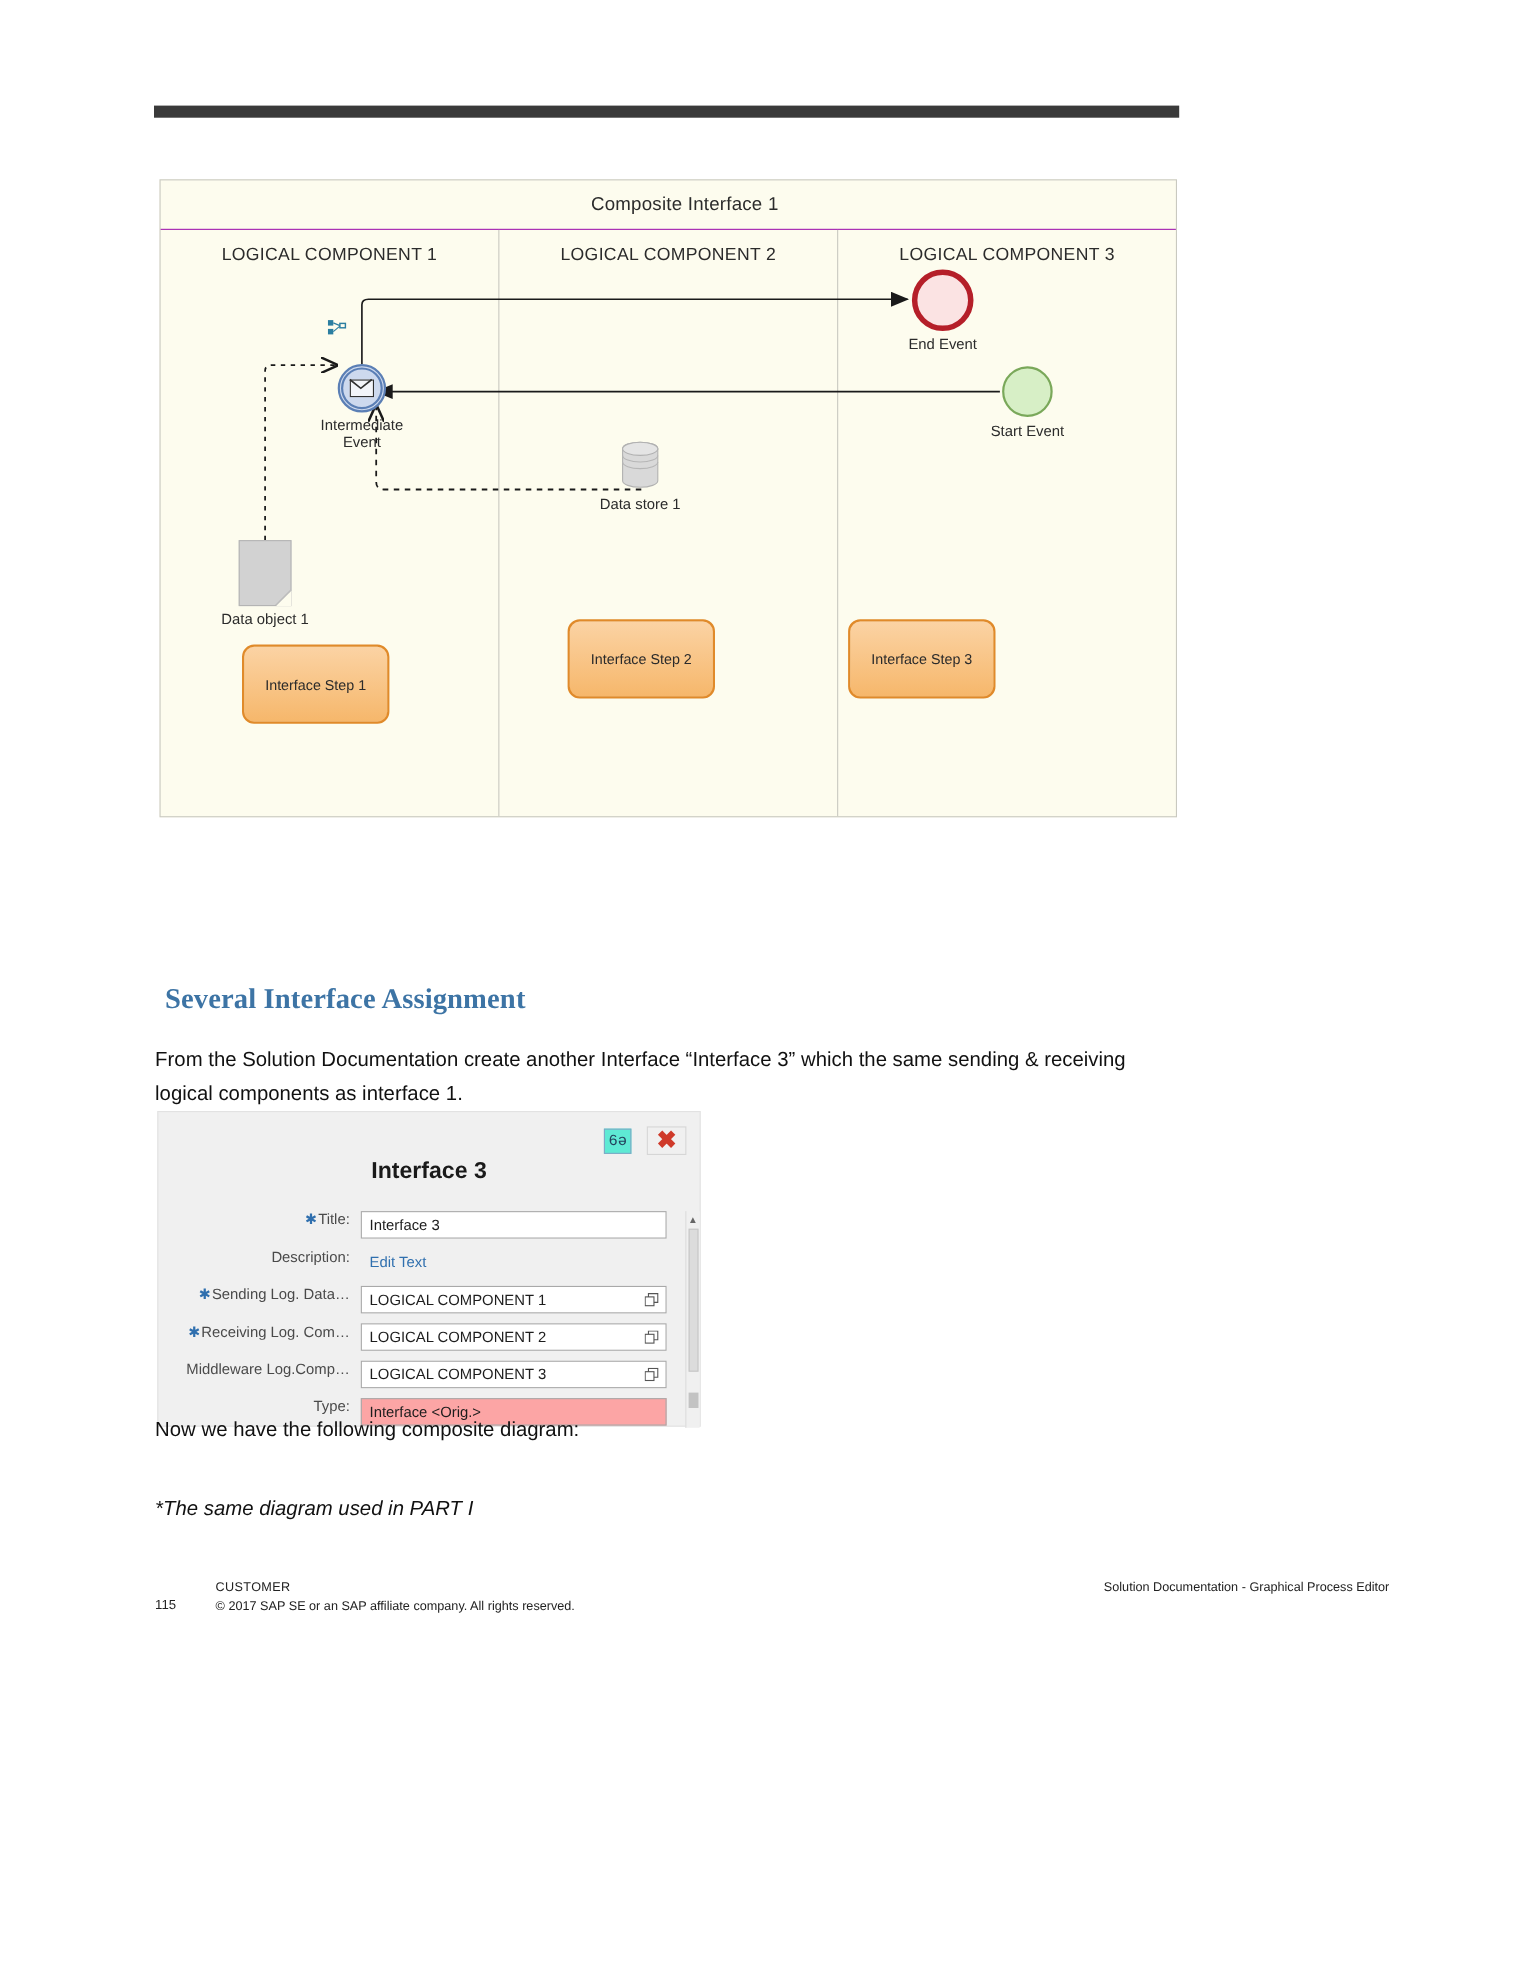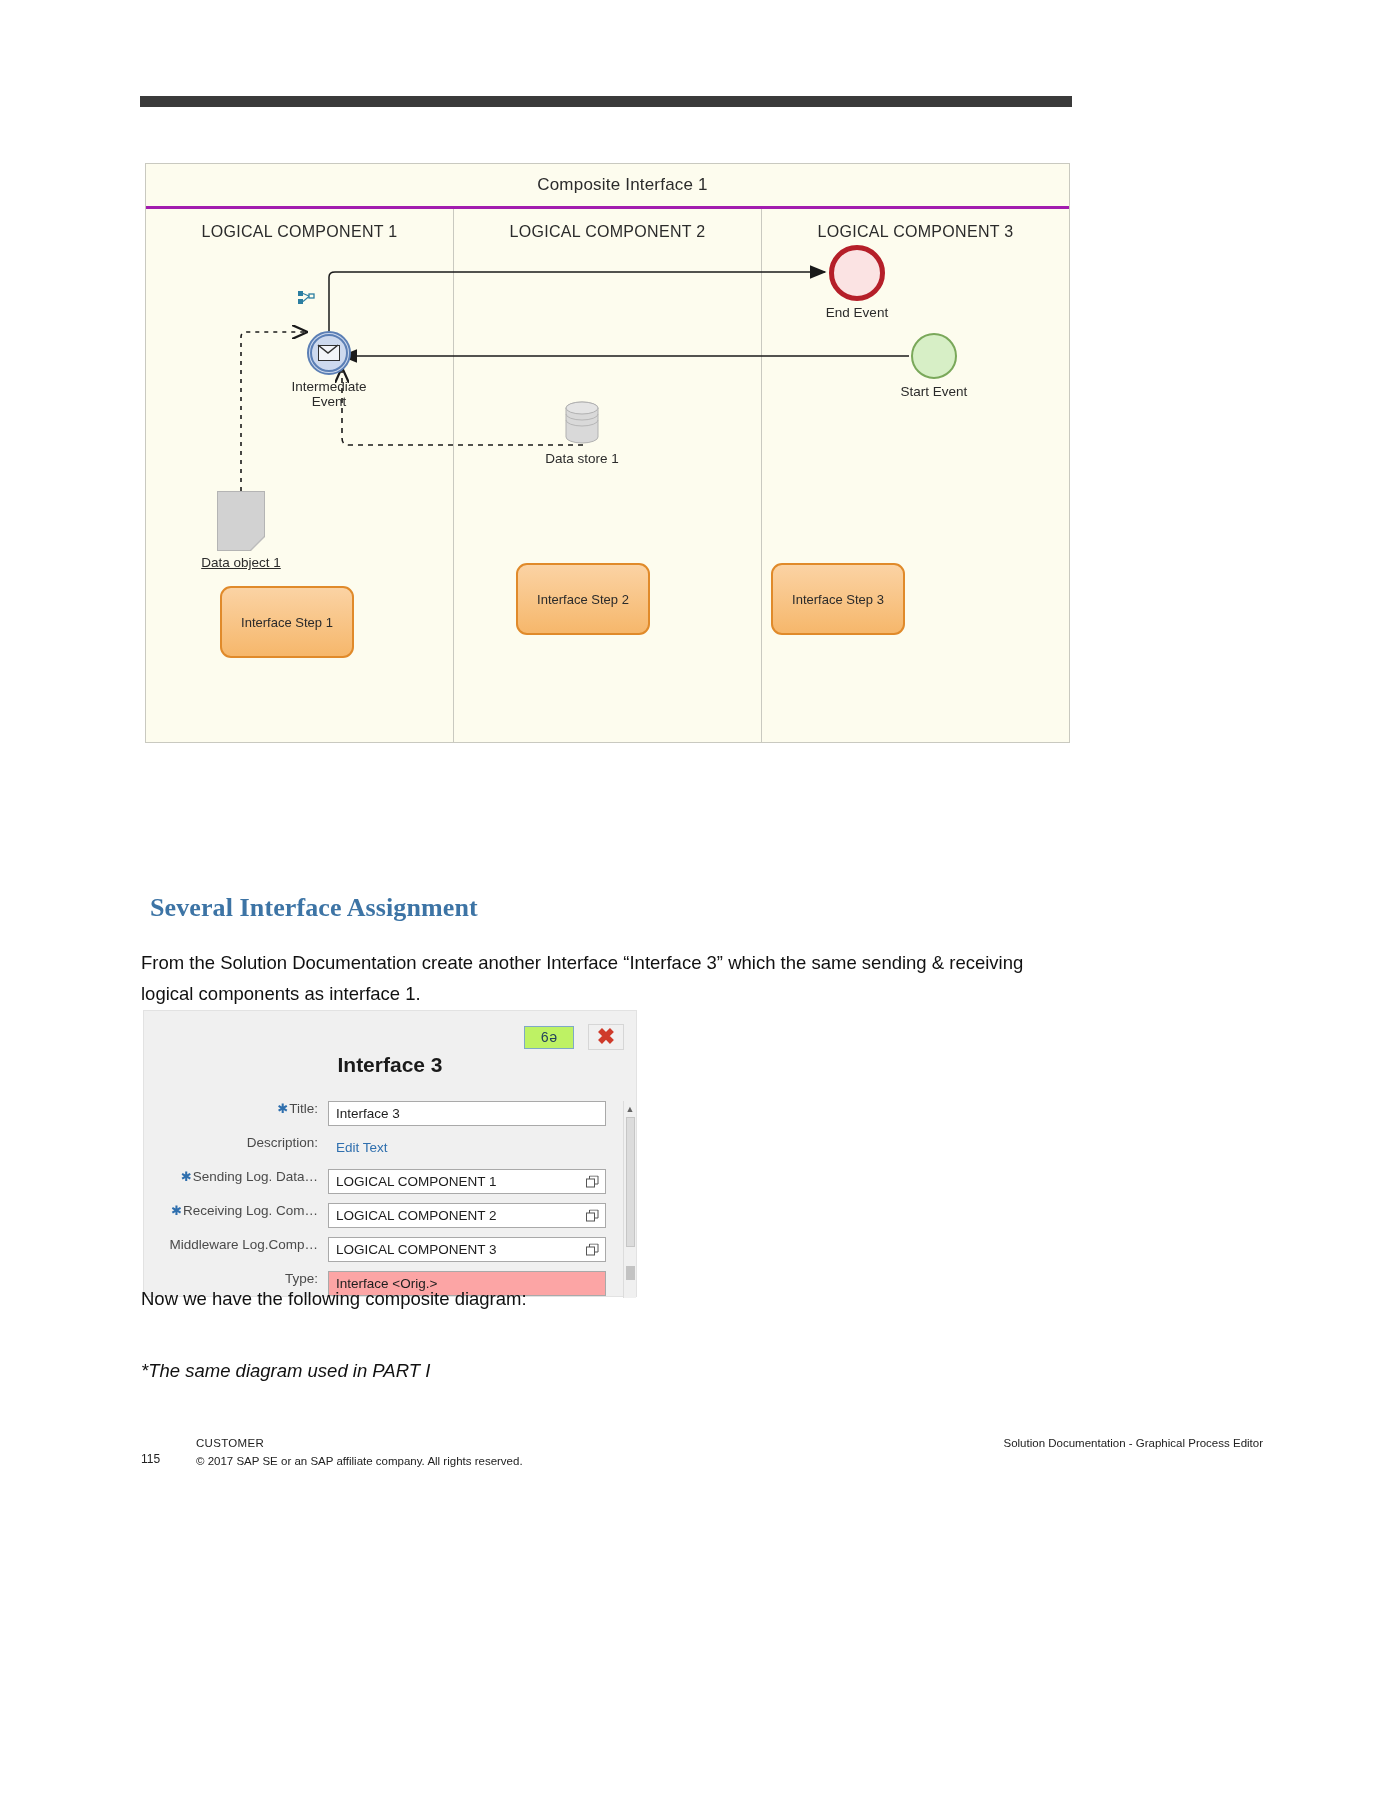--- a/index.html
+++ b/index.html
@@ -16,21 +16,21 @@
     background:#3a3a3a;
   }
 
   
   .pool{
     position:absolute;left:145px;top:163px;width:925px;height:580px;
     background:#fdfcee;border:1px solid #c9c9c0;box-sizing:border-box;
   }
   .pool-title{
     position:absolute;left:0;top:0;width:100%;height:45px;
-    border-bottom:3px solid #a21caf;box-sizing:border-box;
+    border-bottom:1px solid #a21caf;box-sizing:border-box;
     display:flex;align-items:center;justify-content:center;
     font-size:17px;color:#2b2b2b;letter-spacing:.2px;padding-left:30px;
   }
   .lanes{position:absolute;left:0;top:45px;right:0;bottom:0;display:flex;}
   .lane{flex:1 1 0;position:relative;box-sizing:border-box;}
   .lane + .lane{border-left:1px solid #c9c9c0;}
   .lane-title{
     position:absolute;left:0;top:14px;width:100%;text-align:center;
     font-size:16px;color:#2b2b2b;letter-spacing:.3px;
   }
@@ -111,22 +111,22 @@
   .p1{top:947px;}
   .p2{top:1283px;}
   .p3{top:1355px;font-style:italic;}
 
   
   .dialog{
     position:absolute;left:143px;top:1010px;width:494px;height:287px;
     background:#f0f0f0;border:1px solid #e2e2e2;box-sizing:border-box;
   }
   .dlg-btn-zoom{
-    position:absolute;right:62px;top:15px;width:50px;height:23px;
-    background:#bef264;border:1px solid #7fa9c6;box-sizing:border-box;
+    position:absolute;right:62px;top:15px;width:25px;height:23px;
+    background:#5eead4;border:1px solid #7fa9c6;box-sizing:border-box;
     display:flex;align-items:center;justify-content:center;
     font-size:14px;color:#24425c;font-family:"Liberation Mono", monospace;
   }
   .dlg-btn-close{
     position:absolute;right:12px;top:13px;width:36px;height:26px;
     background:#f0f0f0;border:1px solid #d6d6d6;box-sizing:border-box;
     display:flex;align-items:center;justify-content:center;
     font-size:22px;color:#cf3a2a;font-weight:bold;line-height:1;
   }
   .dlg-title{
@@ -260,21 +260,21 @@
       <div class="node-label" style="top:60px;">End Event</div>
     </div>
 
     <div class="node" style="left:765px;top:169px;">
       <div class="start-event"></div>
       <div class="node-label" style="top:51px;">Start Event</div>
     </div>
 
     <div class="node" style="left:71px;top:327px;">
       <div class="data-object"></div>
-      <div class="node-label" style="top:64px;text-decoration:underline;">Data object 1</div>
+      <div class="node-label" style="top:64px;">Data object 1</div>
     </div>
 
     <div class="node" style="left:412px;top:235px;">
       <div class="data-store">
         <svg width="48" height="48" viewBox="0 0 48 48">
           <ellipse cx="24" cy="9" rx="16" ry="6" fill="#d9d9d9" stroke="#b1b1b1" stroke-width="1"></ellipse>
           <path d="M8,9 L8,38 A16,6 0 0 0 40,38 L40,9" fill="#d9d9d9" stroke="#b1b1b1" stroke-width="1"></path>
           <ellipse cx="24" cy="9" rx="16" ry="6" fill="#e4e4e4" stroke="#b1b1b1" stroke-width="1"></ellipse>
           <path d="M8,15 A16,6 0 0 0 40,15" fill="none" stroke="#b6b6b6" stroke-width="1"></path>
           <path d="M8,21 A16,6 0 0 0 40,21" fill="none" stroke="#b6b6b6" stroke-width="1"></path>

